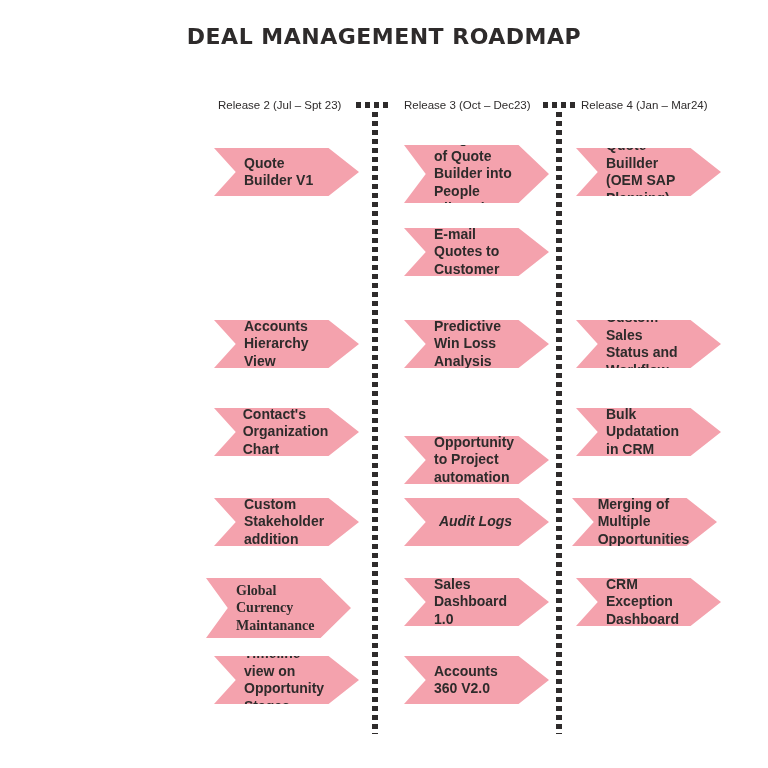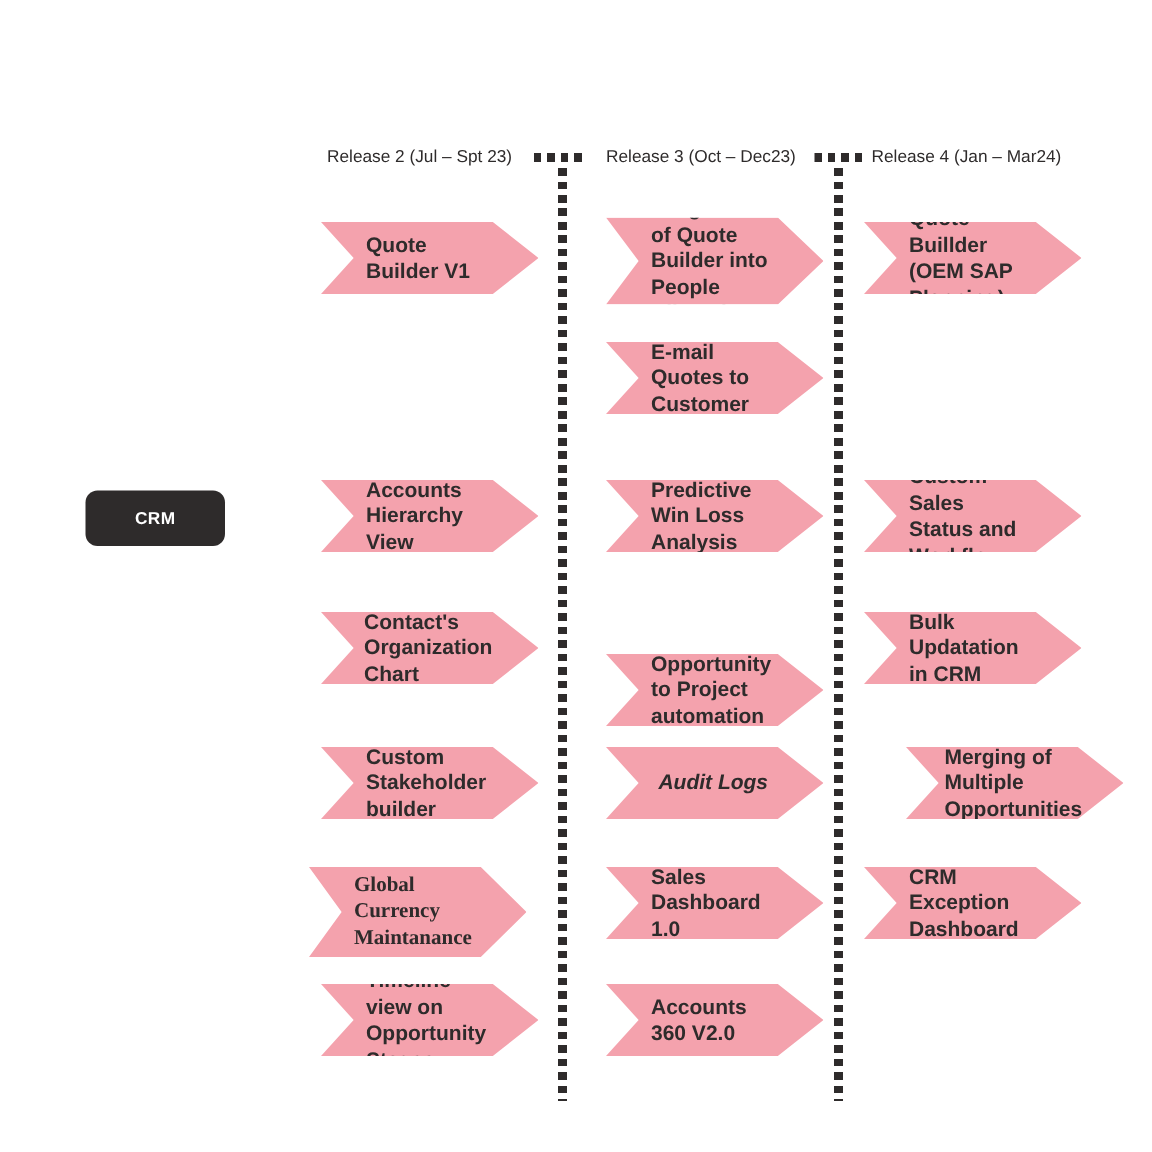--- a/index.html
+++ b/index.html
@@ -88,45 +88,45 @@
     font-weight:bold;
     line-height:1.25;
     color:var(--dark);
   }
 </style>
 </head>
 <body>
 
 <div class="canvas">
 
+  <div class="title">DEAL MANAGEMENT ROADMAP</div>
 
   <div class="col-header c0">Release 2 (Jul – Spt 23)</div>
   <div class="col-header c1">Release 3 (Oct – Dec23)</div>
   <div class="col-header c2">Release 4 (Jan – Mar24)</div>
 
   <div class="hdash d0"></div>
   <div class="hdash d1"></div>
 
   <div class="vline v0"></div>
   <div class="vline v1"></div>
 
-  <div class="row-label r1">CRM</div>
 
   <div id="arrows">
       <div class="arrow" style="left: 214px; top: 148px; height: 48px;">
         <span>Quote Builder V1</span>
       </div>
       <div class="arrow" style="left: 214px; top: 320px; height: 48px;">
         <span>Accounts Hierarchy View</span>
       </div>
       <div class="arrow" style="left: 214px; top: 408px; height: 48px;">
         <span>Contact's Organization Chart</span>
       </div>
       <div class="arrow" style="left: 214px; top: 498px; height: 48px;">
-        <span>Custom Stakeholder builder</span>
+        <span>Custom Stakeholder addition</span>
       </div>
       <div class="arrow" style="left: 206px; top: 578px; height: 60px; font-family: Liberation Serif, serif;">
         <span>Global Currency Maintanance</span>
       </div>
       <div class="arrow" style="left: 214px; top: 656px; height: 48px;">
         <span>Timeline view on Opportunity Stages</span>
       </div>
       <div class="arrow" style="left: 404px; top: 145px; height: 58px;">
         <span>Integration of Quote Builder into People Allocation</span>
       </div>
@@ -150,21 +150,21 @@
       </div>
       <div class="arrow" style="left: 576px; top: 148px; height: 48px;">
         <span>Quote Buillder (OEM SAP Planning)</span>
       </div>
       <div class="arrow" style="left: 576px; top: 320px; height: 48px;">
         <span>Custom Sales Status and Workflow</span>
       </div>
       <div class="arrow" style="left: 576px; top: 408px; height: 48px; justify-content: center;">
         <span>Bulk Updatation in CRM</span>
       </div>
-      <div class="arrow" style="left: 604px; top: 498px; height: 48px; justify-content: center;">
+      <div class="arrow" style="left: 572px; top: 498px; height: 48px; justify-content: center;">
         <span>Merging of Multiple Opportunities</span>
       </div>
       <div class="arrow" style="left: 576px; top: 578px; height: 48px;">
         <span>CRM Exception Dashboard</span>
       </div>
     </div>
 
 </div>
 
 </body></html>

